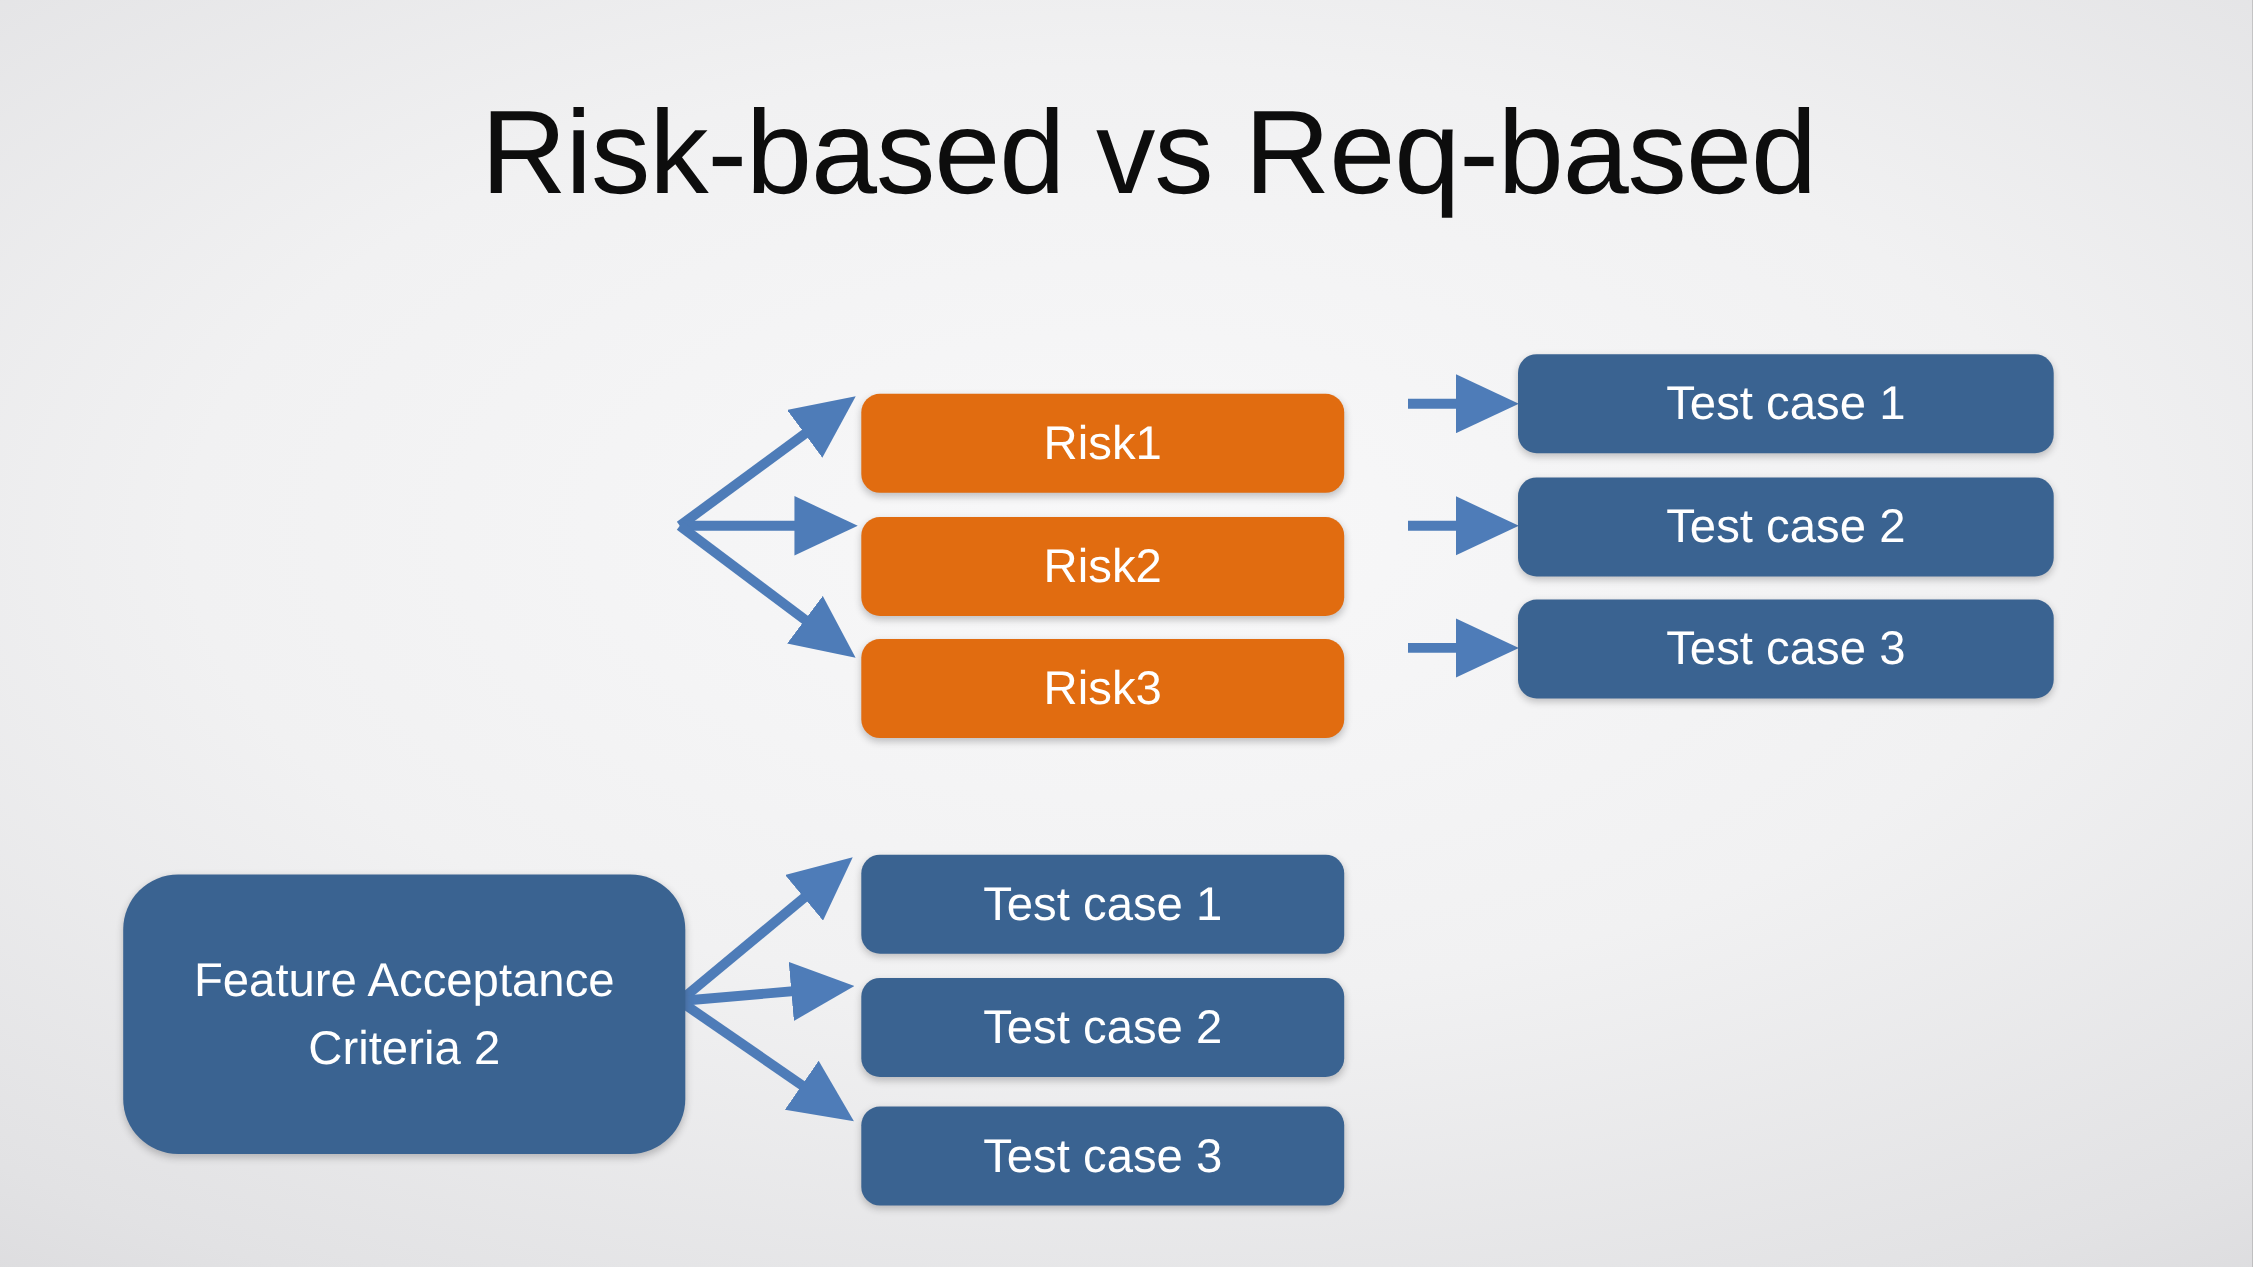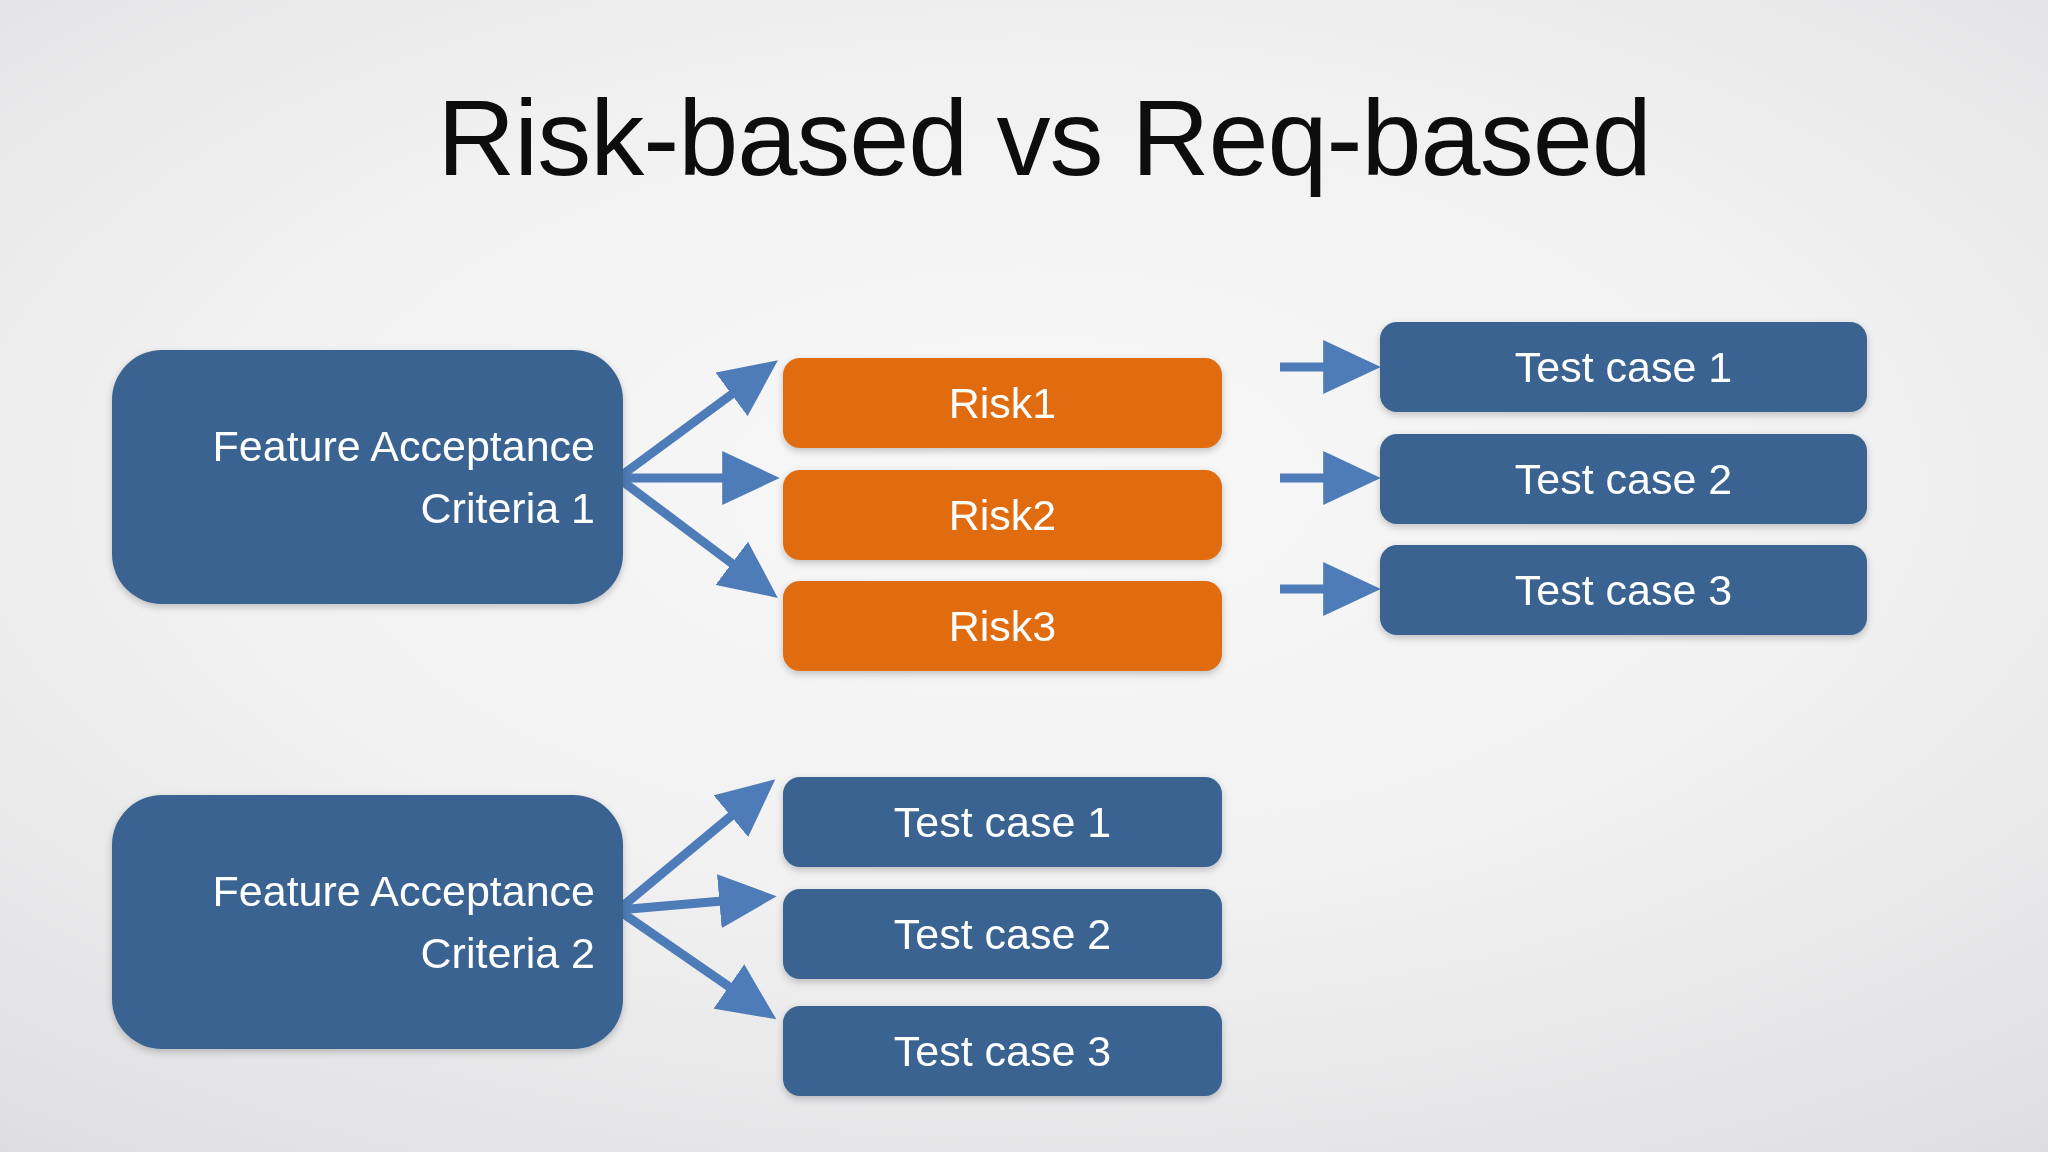--- a/index.html
+++ b/index.html
@@ -23,21 +23,21 @@
     margin-left:40px;
   }
   .box{
     position:absolute;
     display:flex;align-items:center;justify-content:center;
     text-align:center;
     color:var(--box-text);
     box-shadow:0 3px 7px rgba(40,40,45,0.25);
     box-sizing:border-box;
   }
-  .box.blue{background:var(--box-blue);text-align:right;}
+  .box.blue{background:var(--box-blue);}
   .box.orange{background:var(--box-orange);}
   .fac{
     left:112px;width:511px;height:254px;
     border-radius:50px;
     font-size:43px;line-height:1.45;
     padding:0 28px;
   }
   .row{
     height:90px;border-radius:17px;
     font-size:43px;
@@ -79,23 +79,20 @@
 
     <line x1="1280" y1="367" x2="1361" y2="367" marker-end="url(#ah)"></line>
     <line x1="1280" y1="478" x2="1361" y2="478" marker-end="url(#ah)"></line>
     <line x1="1280" y1="589" x2="1361" y2="589" marker-end="url(#ah)"></line>
 
     <line x1="618" y1="910" x2="760" y2="792" marker-end="url(#ah)"></line>
     <line x1="618" y1="910" x2="757" y2="898" marker-end="url(#ah)"></line>
     <line x1="618" y1="910" x2="760" y2="1008" marker-end="url(#ah)"></line>
   </svg>
 
-  <div class="box blue fac" id="fac1">
-    <span>Feature Acceptance Criteria 1</span>
-  </div>
 
   <div class="box blue fac" id="fac2">
     <span>Feature Acceptance Criteria 2</span>
   </div>
 
   <div class="box orange row col-mid r1">
     <span>Risk1</span>
   </div>
   <div class="box orange row col-mid r2">
     <span>Risk2</span>

